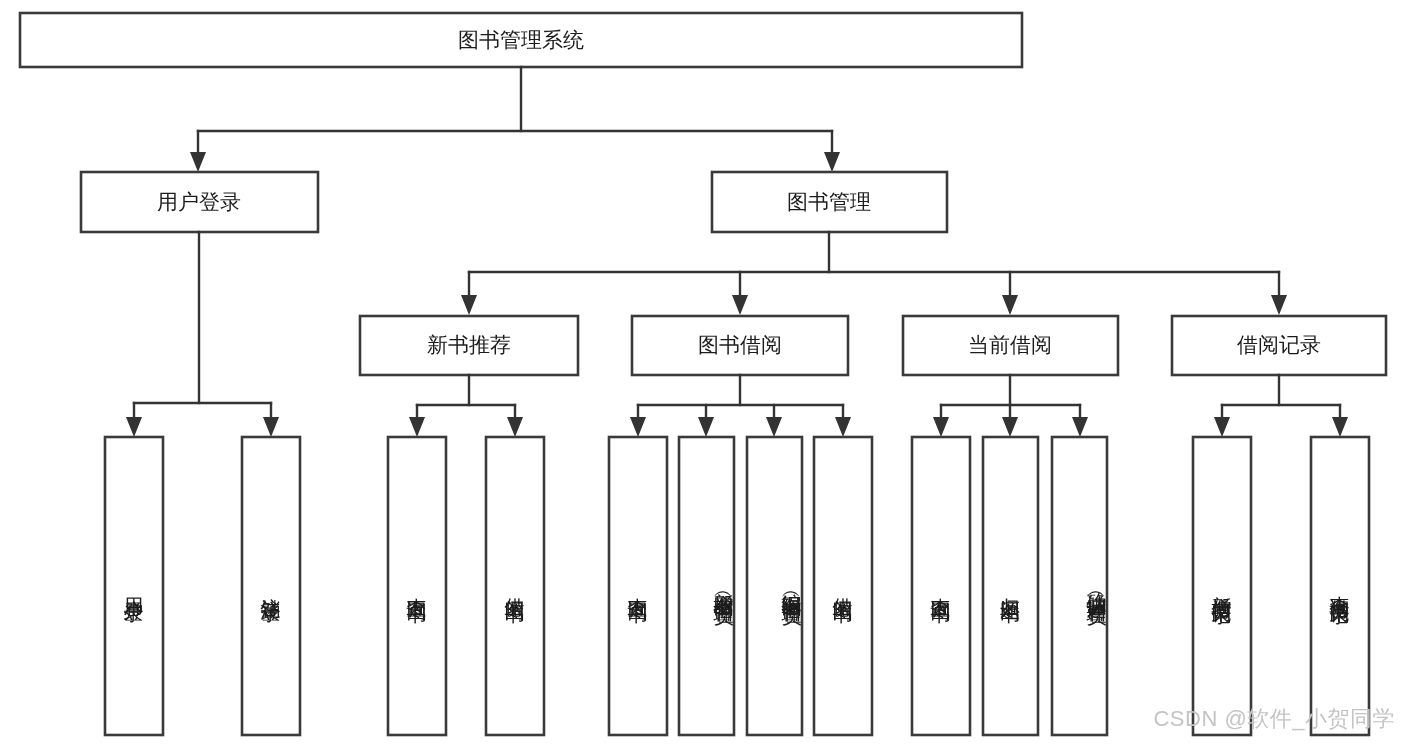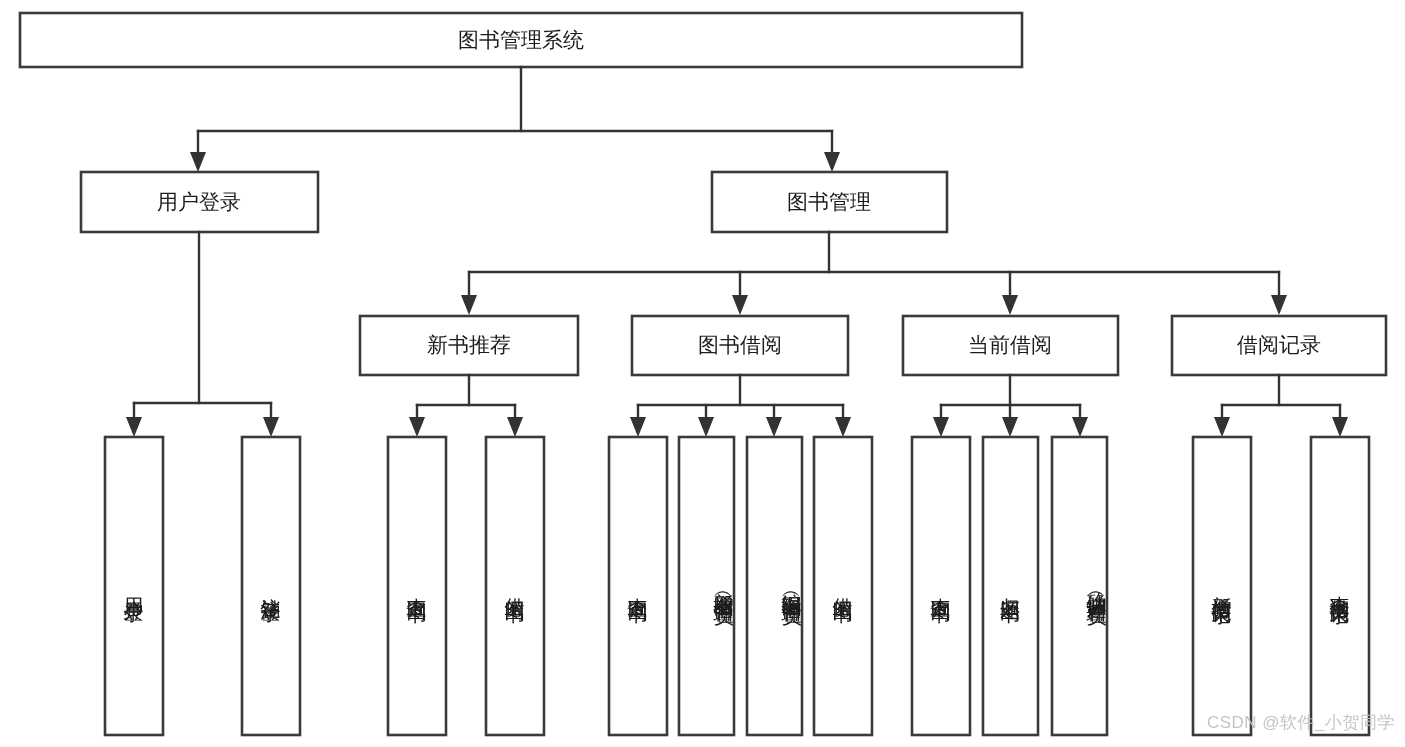--- a/index.html
+++ b/index.html
@@ -60,21 +60,21 @@
     line-height: 1;
     white-space: nowrap;
     text-align: center;
     pointer-events: none;
   }
   .watermark {
     position: absolute;
     right: 10px;
     bottom: 4px;
     font-family: "Liberation Sans", "DejaVu Sans", sans-serif;
-    font-size: 17px;
+    font-size: 22px;
     color: #c4c4c4;
     white-space: nowrap;
     letter-spacing: 0.5px;
   }
 </style>
 </head>
 <body>
 
 <div id="diagram-root">
 

